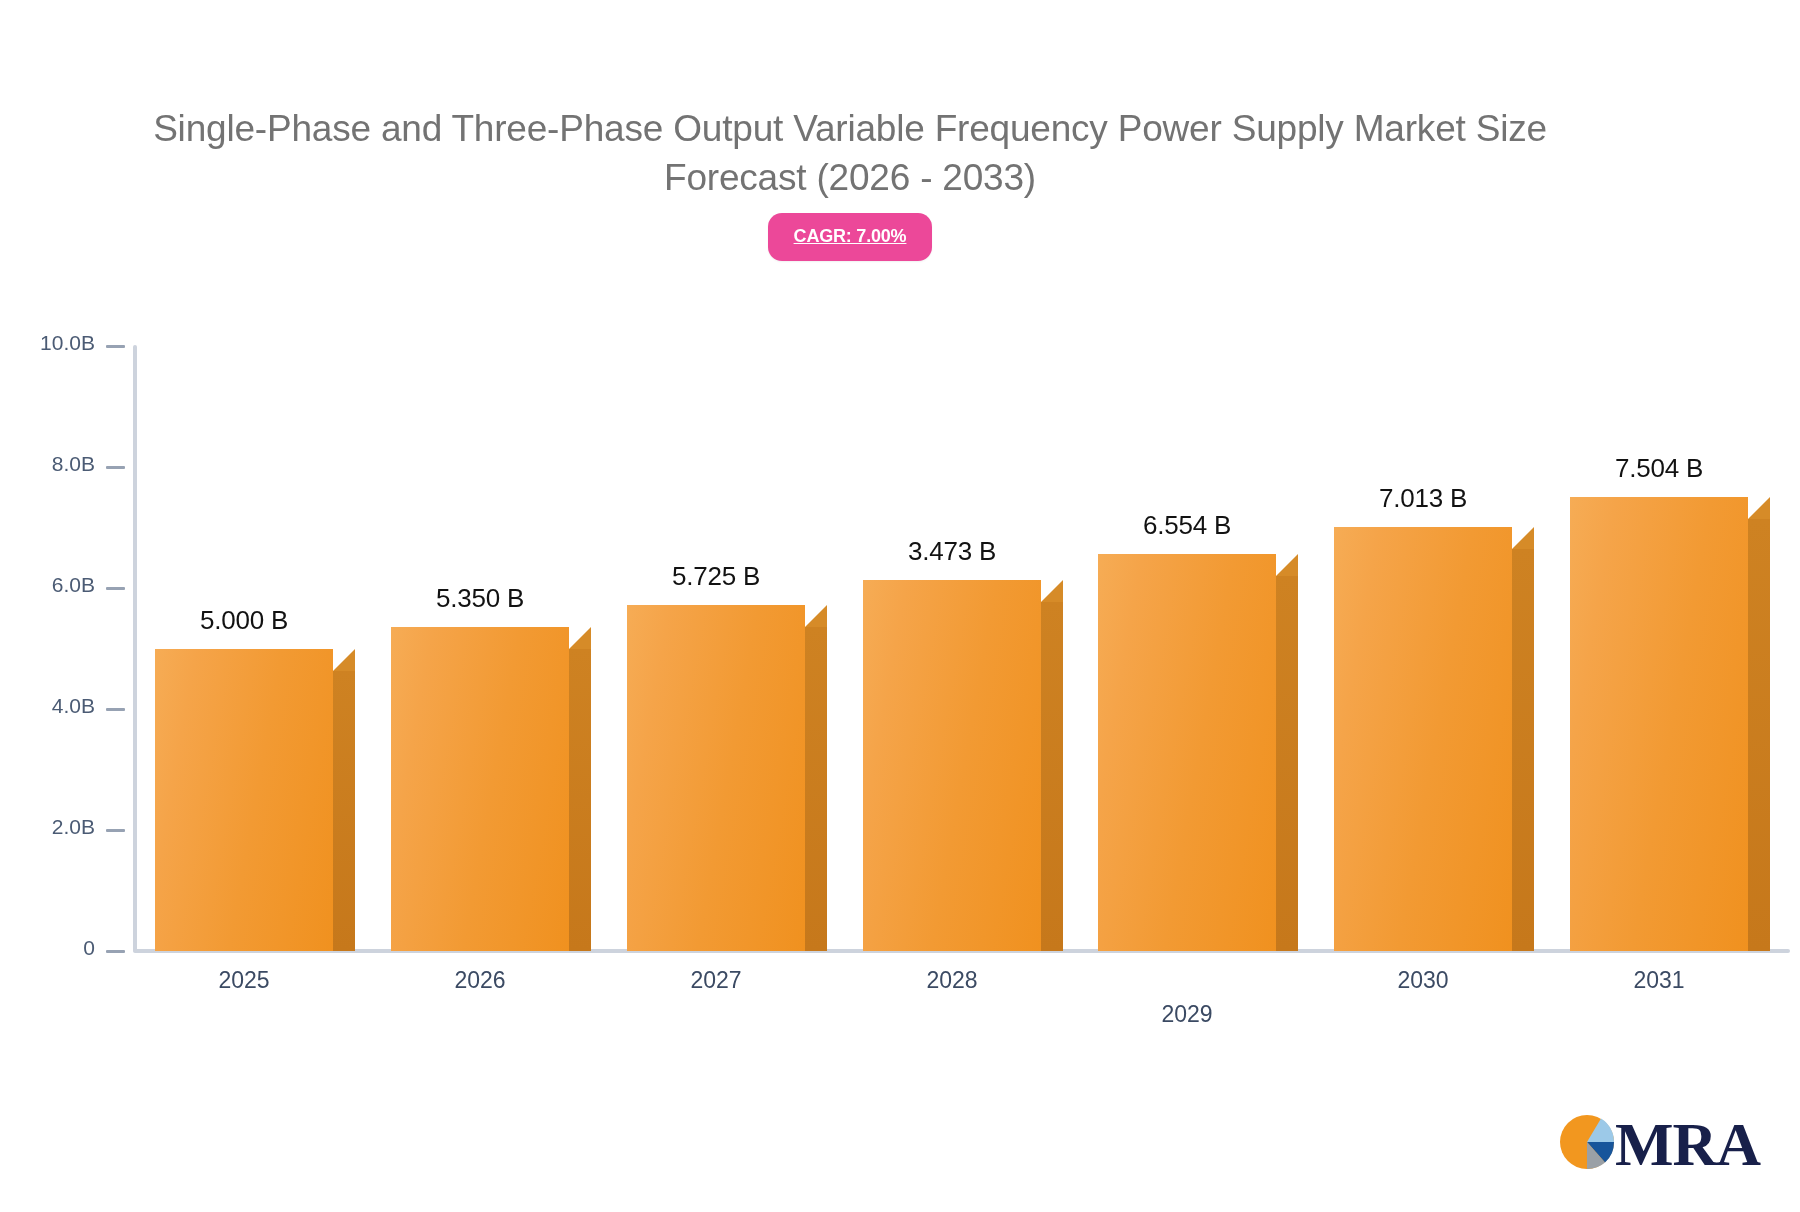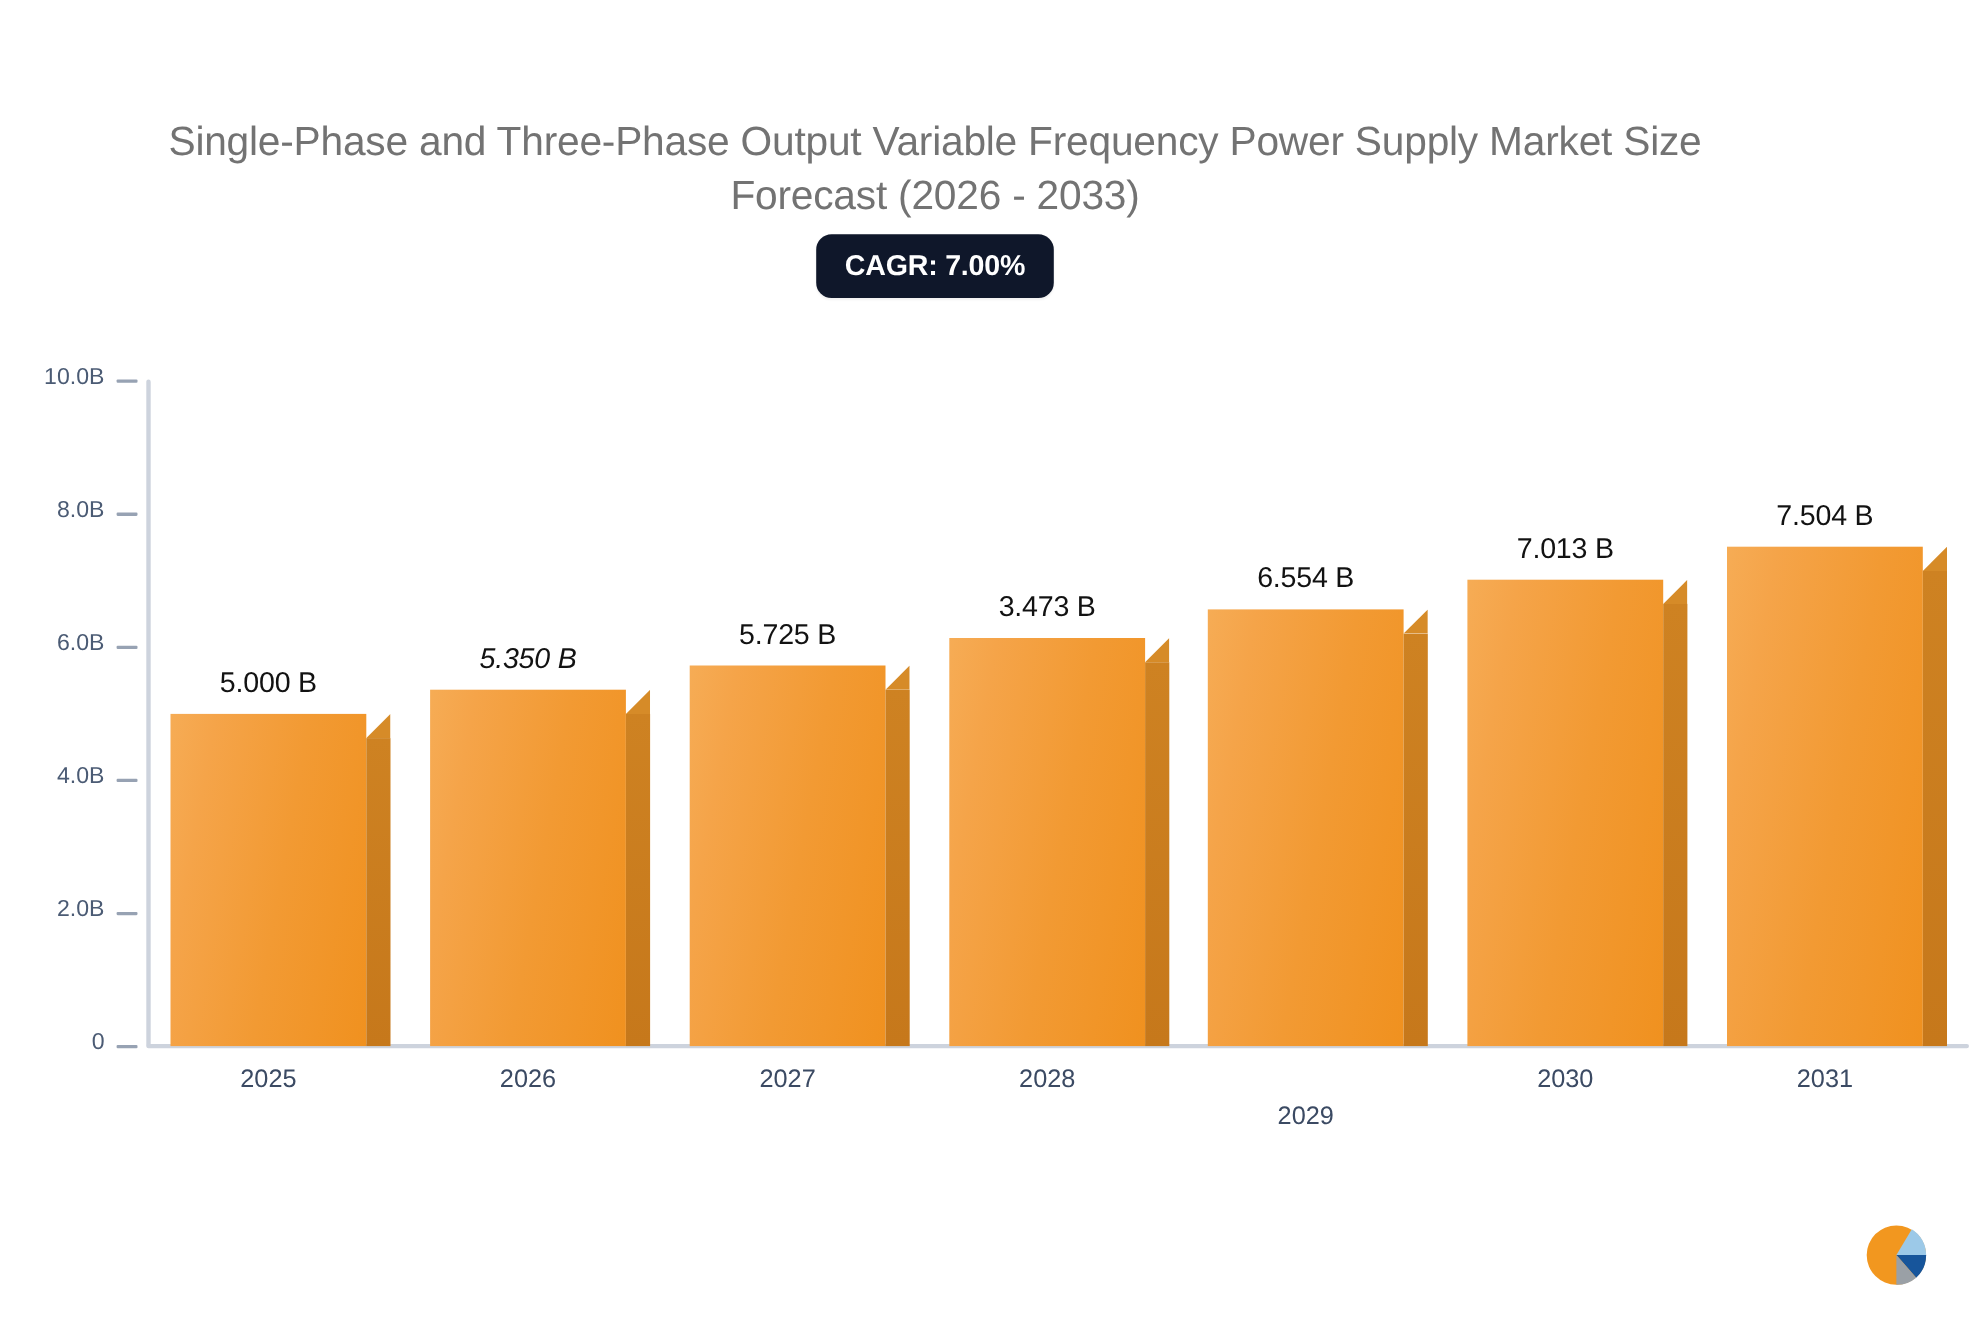--- a/index.html
+++ b/index.html
@@ -37,28 +37,29 @@
     color: #3b4a63;
     letter-spacing: -0.2px;
   }
   #cagr-badge-wrap {
     margin-top: 10px;
     display: flex;
     justify-content: center;
   }
   #cagr-badge {
     display: inline-block;
-    background: #0f172a;
+    background: #ec4899;
     color: #ffffff;
-    font-size: 26px;
+    font-size: 18px;
     font-weight: 700;
     border-radius: 14px;
     padding: 13px 26px 14px 26px;
     letter-spacing: -0.2px;
     box-shadow: 0 1px 2px rgba(0,0,0,0.06);
+    text-decoration: underline;
   }
 
   
   #plot {
     position: absolute;
     left: 0; top: 0;
     width: 1525px; height: 1212px;
   }
 
   
@@ -224,21 +225,21 @@
           <div class="bar-front" style="height: 302.5px;"></div>
           <div class="bar-side" style="height: 280.5px;"></div>
           <div class="bar-top" style="top: 0px;"></div>
           <div class="bar-label" style="top: -44px;">5.000 B</div>
           <div class="x-label" style="top: 318.5px;">2025</div>
         </div>
         <div class="bar" style="left: 391px; width: 178px; height: 323.675px; bottom: 261px;">
           <div class="bar-front" style="height: 323.675px;"></div>
           <div class="bar-side" style="height: 301.675px;"></div>
           <div class="bar-top" style="top: 0px;"></div>
-          <div class="bar-label" style="top: -44px; font-style: italic;">5.350 B</div>
+          <div class="bar-label" style="top: -44px;">5.350 B</div>
           <div class="x-label" style="top: 339.675px;">2026</div>
         </div>
         <div class="bar" style="left: 627px; width: 178px; height: 346.362px; bottom: 261px;">
           <div class="bar-front" style="height: 346.362px;"></div>
           <div class="bar-side" style="height: 324.362px;"></div>
           <div class="bar-top" style="top: 0px;"></div>
           <div class="bar-label" style="top: -44px;">5.725 B</div>
           <div class="x-label" style="top: 362.362px;">2027</div>
         </div>
         <div class="bar" style="left: 863px; width: 178px; height: 370.562px; bottom: 261px;">
@@ -274,15 +275,16 @@
 
   <div id="logo">
     <span>
       <svg width="72" height="72" viewBox="0 0 72 72" aria-hidden="true">
         <circle cx="36" cy="36" r="27" fill="#F2971F"></circle>
         <path d="M36 36 L63 36 A27 27 0 0 0 50 12.5 Z" fill="#9CC9E8"></path>
         <path d="M36 36 L63 36 A27 27 0 0 1 54 56.5 Z" fill="#17559B"></path>
         <path d="M36 36 L54 56.5 A27 27 0 0 1 36 63 Z" fill="#9AA0A6"></path>
       </svg>
     </span>
+    <span id="logo-text">MRA</span>
   </div>
 
 </div>
 
 </body></html>

